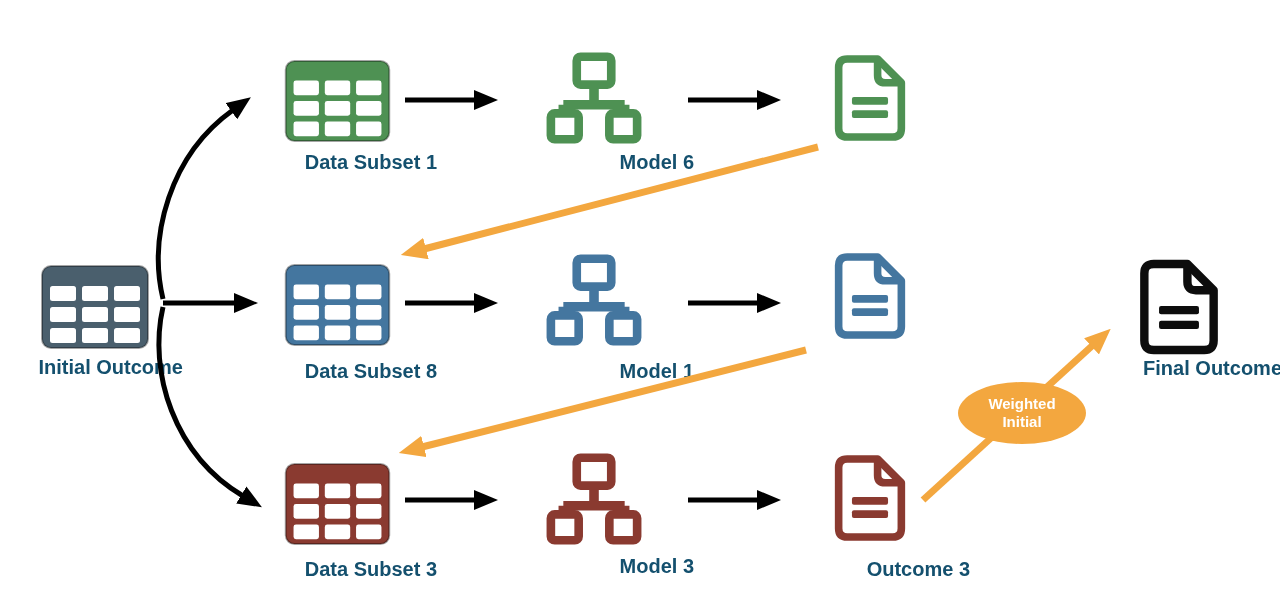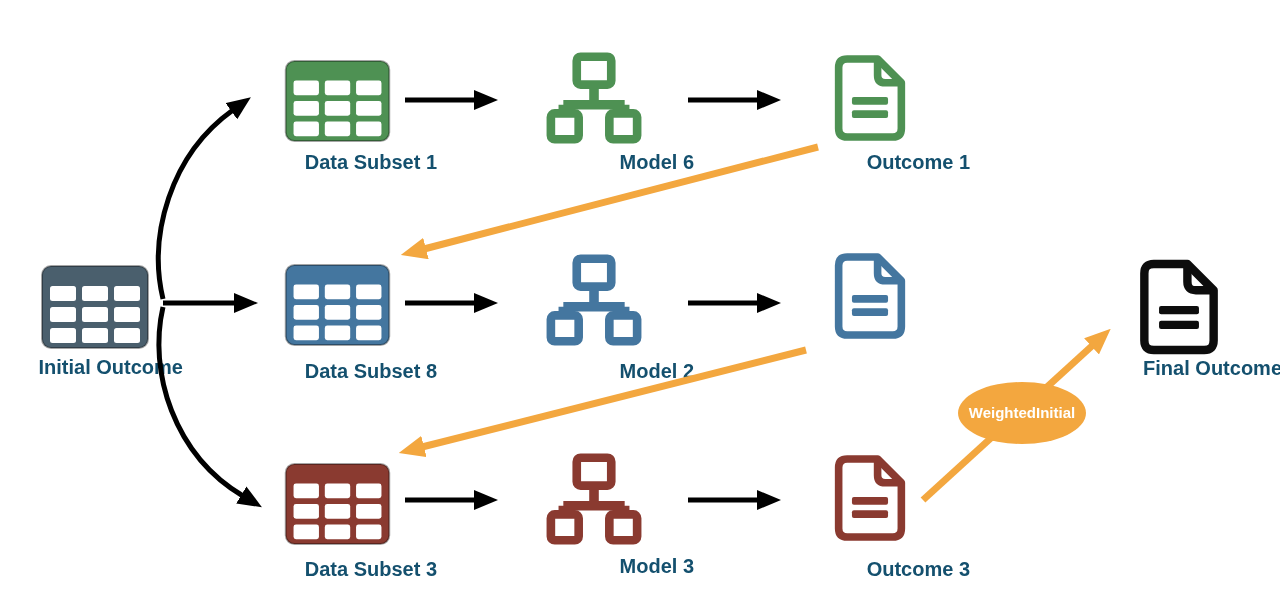--- a/index.html
+++ b/index.html
@@ -14,21 +14,21 @@
   }
   .c-slate{color:#4a5f6d;}
   .c-green{color:#4e9153;}
   .c-blue{color:#44769f;}
   .c-maroon{color:#8a3a30;}
   .c-black{color:#0d0d0d;}
   #arrow-layer{position:absolute;left:0;top:0;z-index:1;pointer-events:none;}
   .ellipse-badge{
     position:absolute;left:958px;top:382px;width:128px;height:62px;
     background:#f3a73f;border-radius:50%;z-index:2;
-    display:flex;flex-direction:row;align-items:center;justify-content:center;
+    display:flex;flex-direction:column;align-items:center;justify-content:center;
     color:#ffffff;font-weight:bold;font-size:15px;line-height:18px;
   }
   .icon-wrap{position:absolute;z-index:2;}
 </style>
 </head>
 <body>
 
 <svg width="0" height="0" style="position:absolute">
   <defs>
     <symbol id="icon-table" viewBox="0 0 110 86">
@@ -105,34 +105,33 @@
     <svg class="node-icon" width="98" height="92">
         <use href="#icon-model"></use>
       </svg>
   </div>
   <div class="node-label" style="left:494px;top:151px;width:200px">Model 6</div>
   <div class="icon-wrap c-green" style="left:832px;top:54px">
     <svg class="node-icon" width="76" height="88">
         <use href="#icon-doc"></use>
       </svg>
   </div>
-  <div class="node-label" style="left:770px;top:151px;width:200px">Outcome 1</div>
 
   <div class="icon-wrap c-blue" style="left:283px;top:263px">
     <svg class="node-icon" width="109" height="84">
         <use href="#icon-table"></use>
       </svg>
   </div>
   <div class="node-label" style="left:237px;top:360px;width:200px">Data Subset 8</div>
   <div class="icon-wrap c-blue" style="left:545px;top:254px">
     <svg class="node-icon" width="98" height="92">
         <use href="#icon-model"></use>
       </svg>
   </div>
-  <div class="node-label" style="left:494px;top:360px;width:200px">Model 2</div>
+  <div class="node-label" style="left:494px;top:360px;width:200px">Model 1</div>
   <div class="icon-wrap c-blue" style="left:832px;top:252px">
     <svg class="node-icon" width="76" height="88">
         <use href="#icon-doc"></use>
       </svg>
   </div>
 
   <div class="icon-wrap c-maroon" style="left:283px;top:462px">
     <svg class="node-icon" width="109" height="84">
         <use href="#icon-table"></use>
       </svg>

